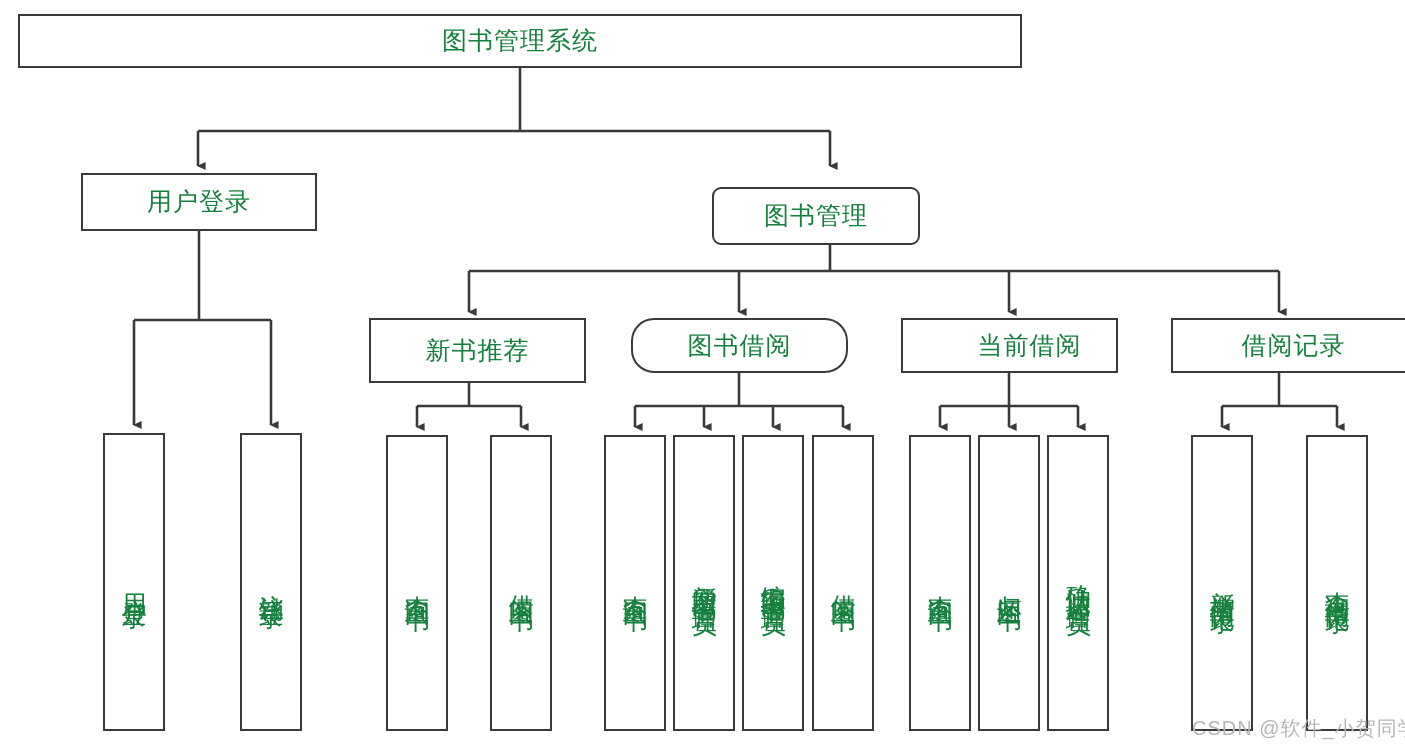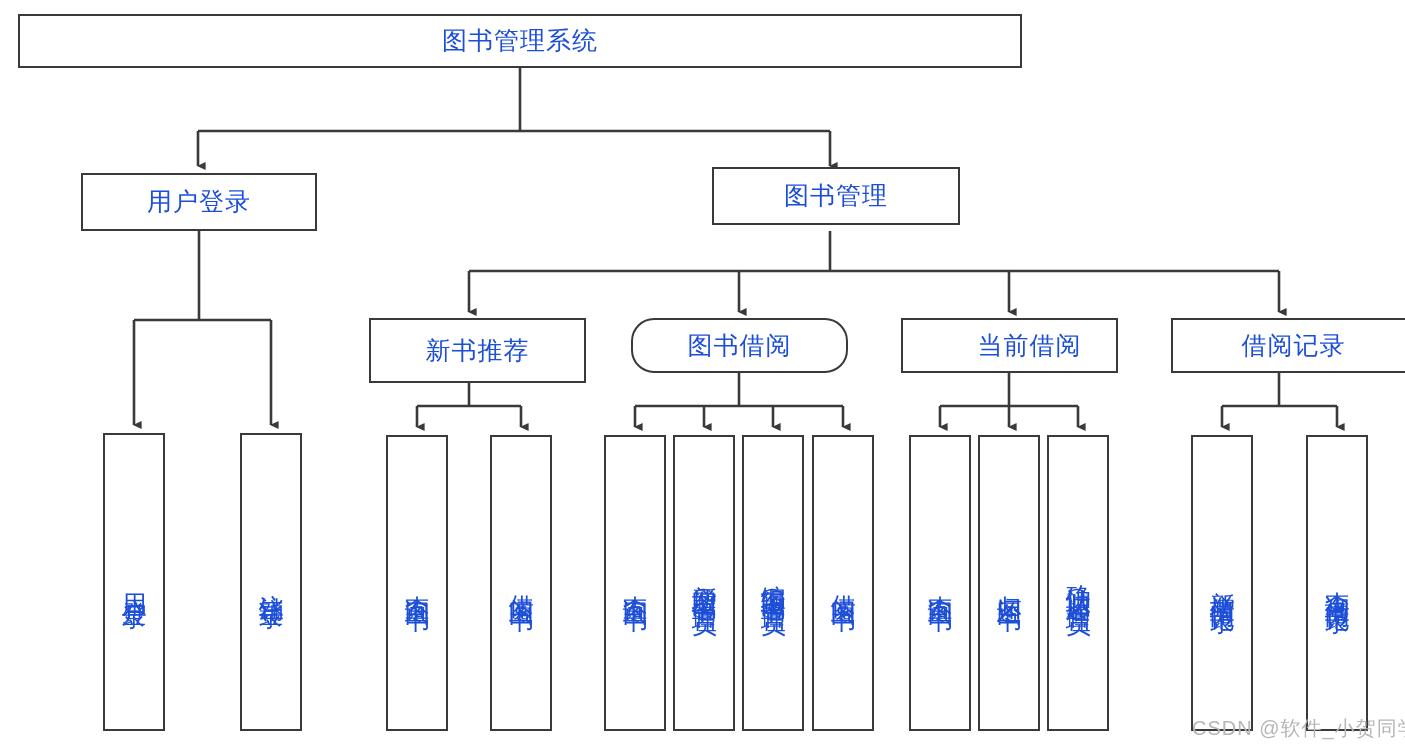--- a/index.html
+++ b/index.html
@@ -26,21 +26,21 @@
     pointer-events: none;
   }
   .node {
     position: absolute;
     box-sizing: border-box;
     border: 2.5px solid #3a3a3a;
     background: #ffffff;
     display: flex;
     align-items: center;
     justify-content: center;
-    color: #1d4ed8;
+    color: #15803d;
   }
   .node.horiz {
     font-size: 25px;
     letter-spacing: 1px;
     line-height: 1.1;
   }
   .node.vert {
     writing-mode: vertical-rl;
     text-orientation: upright;
     font-size: 25px;
@@ -121,21 +121,21 @@
   </svg>
 
   <div class="node horiz" style="left:18px; top:14px; width:1004px; height:54px;">
     <span>图书管理系统</span>
   </div>
 
   <div class="node horiz" style="left:81px; top:173px; width:236px; height:58px;">
     <span>用户登录</span>
   </div>
 
-  <div class="node horiz" style="left:712px; top:167px; width:248px; height:58px;">
+  <div class="node horiz" style="left:712px; top:187px; width:208px; height:58px;border-radius:9px;">
     <span>图书管理</span>
   </div>
 
   <div class="node horiz" style="left:369px; top:318px; width:217px; height:65px;">
     <span>新书推荐</span>
   </div>
 
   <div class="node horiz" style="left:631px; top:318px; width:217px; height:55px;border-radius:23px;">
     <span>图书借阅</span>
   </div>

